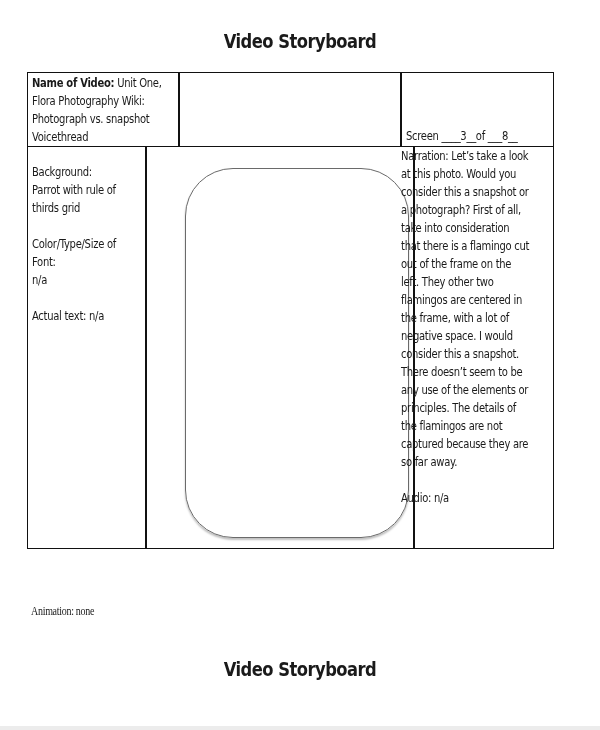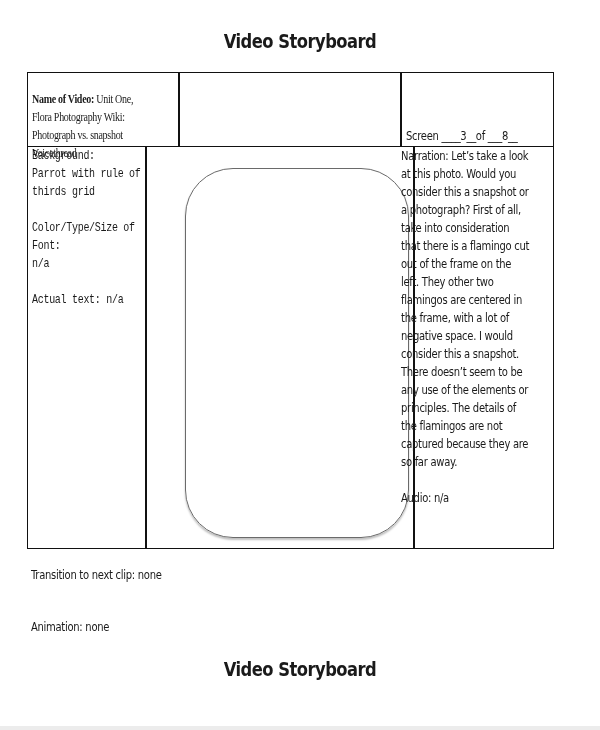--- a/index.html
+++ b/index.html
@@ -28,37 +28,37 @@
 <body>
 
 <div class="page">
 
   <div class="title t1">Video Storyboard</div>
 
   <div class="box" style="left:27px; top:72px; width:527px; height:75px;"></div>
   <div class="vline" style="left:178px; top:72px; height:75px;"></div>
   <div class="vline" style="left:400px; top:72px; height:75px;"></div>
 
-  <div class="txt cell-text" style="left:32px; top:90px;font-family:Liberation Serif, serif;">
+  <div class="txt cell-text" style="left:32px; top:74px;">
     <div class="narrow"><span class="b">Name of Video:</span><span> Unit One,</span></div><br>
     <div class="narrow">Flora Photography Wiki:</div><br>
     <div class="narrow">Photograph vs. snapshot</div><br>
     <div class="narrow">Voicethread</div>
   </div>
 
 
   <div class="txt cell-text" style="left:406px; top:127px;">
     <div class="narrow">Screen ____3__of ___8__</div>
   </div>
 
   <div class="box" style="left:27px; top:146px; width:527px; height:403px;"></div>
   <div class="vline" style="left:145px; top:146px; height:403px;"></div>
   <div class="vline" style="left:413px; top:146px; height:403px;"></div>
 
-  <div class="txt cell-text" style="left:32px; top:147px;font-family:Liberation Mono, monospace;">
+  <div class="txt cell-text" style="left:32px; top:163px;">
     <div class="narrow">Background:</div><br>
     <div class="narrow">Parrot with rule of</div><br>
     <div class="narrow">thirds grid</div><br>
     <div class="narrow">&nbsp;</div><br>
     <div class="narrow">Color/Type/Size of</div><br>
     <div class="narrow">Font:</div><br>
     <div class="narrow">n/a</div><br>
     <div class="narrow">&nbsp;</div><br>
     <div class="narrow">Actual text: n/a</div>
   </div>
@@ -81,18 +81,17 @@
     <div class="narrow">There doesn’t seem to be</div><br>
     <div class="narrow">any use of the elements or</div><br>
     <div class="narrow">principles.  The details of</div><br>
     <div class="narrow">the flamingos are not</div><br>
     <div class="narrow">captured because they are</div><br>
     <div class="narrow">so far away.</div><br>
     <div class="narrow">&nbsp;</div><br>
     <div class="narrow">Audio: n/a</div>
   </div>
 
-  <div class="foot" style="top:568px;"><span class="narrow">Transition to next clip: none</span></div>
-  <div class="foot" style="top:620px;"><span class="narrow">Animation: none</span></div>
+  <div class="foot" style="top:604px;font-family:Liberation Serif, serif;"><span class="narrow">Animation: none</span></div>
 
   <div class="title t2">Video Storyboard</div>
 </div>
 <div class="bottom-rule"></div>
 
 </body></html>

